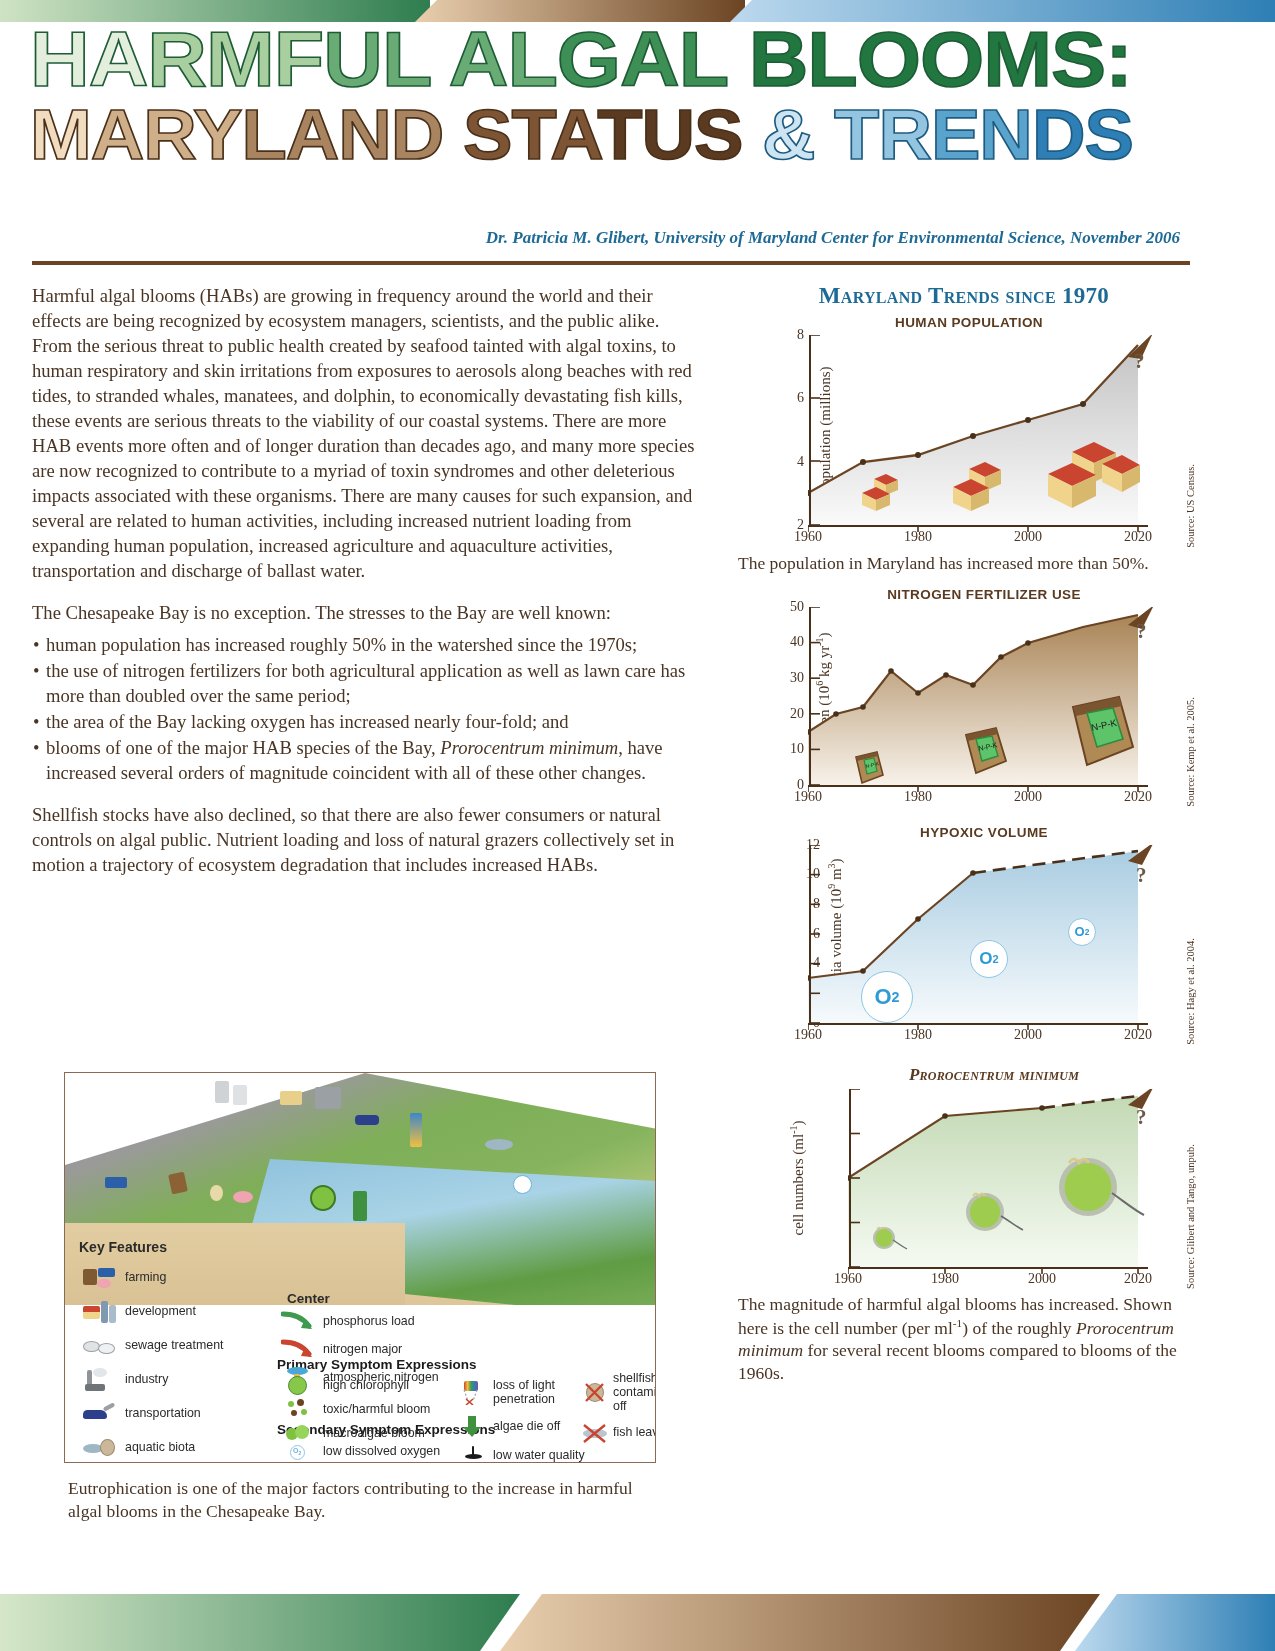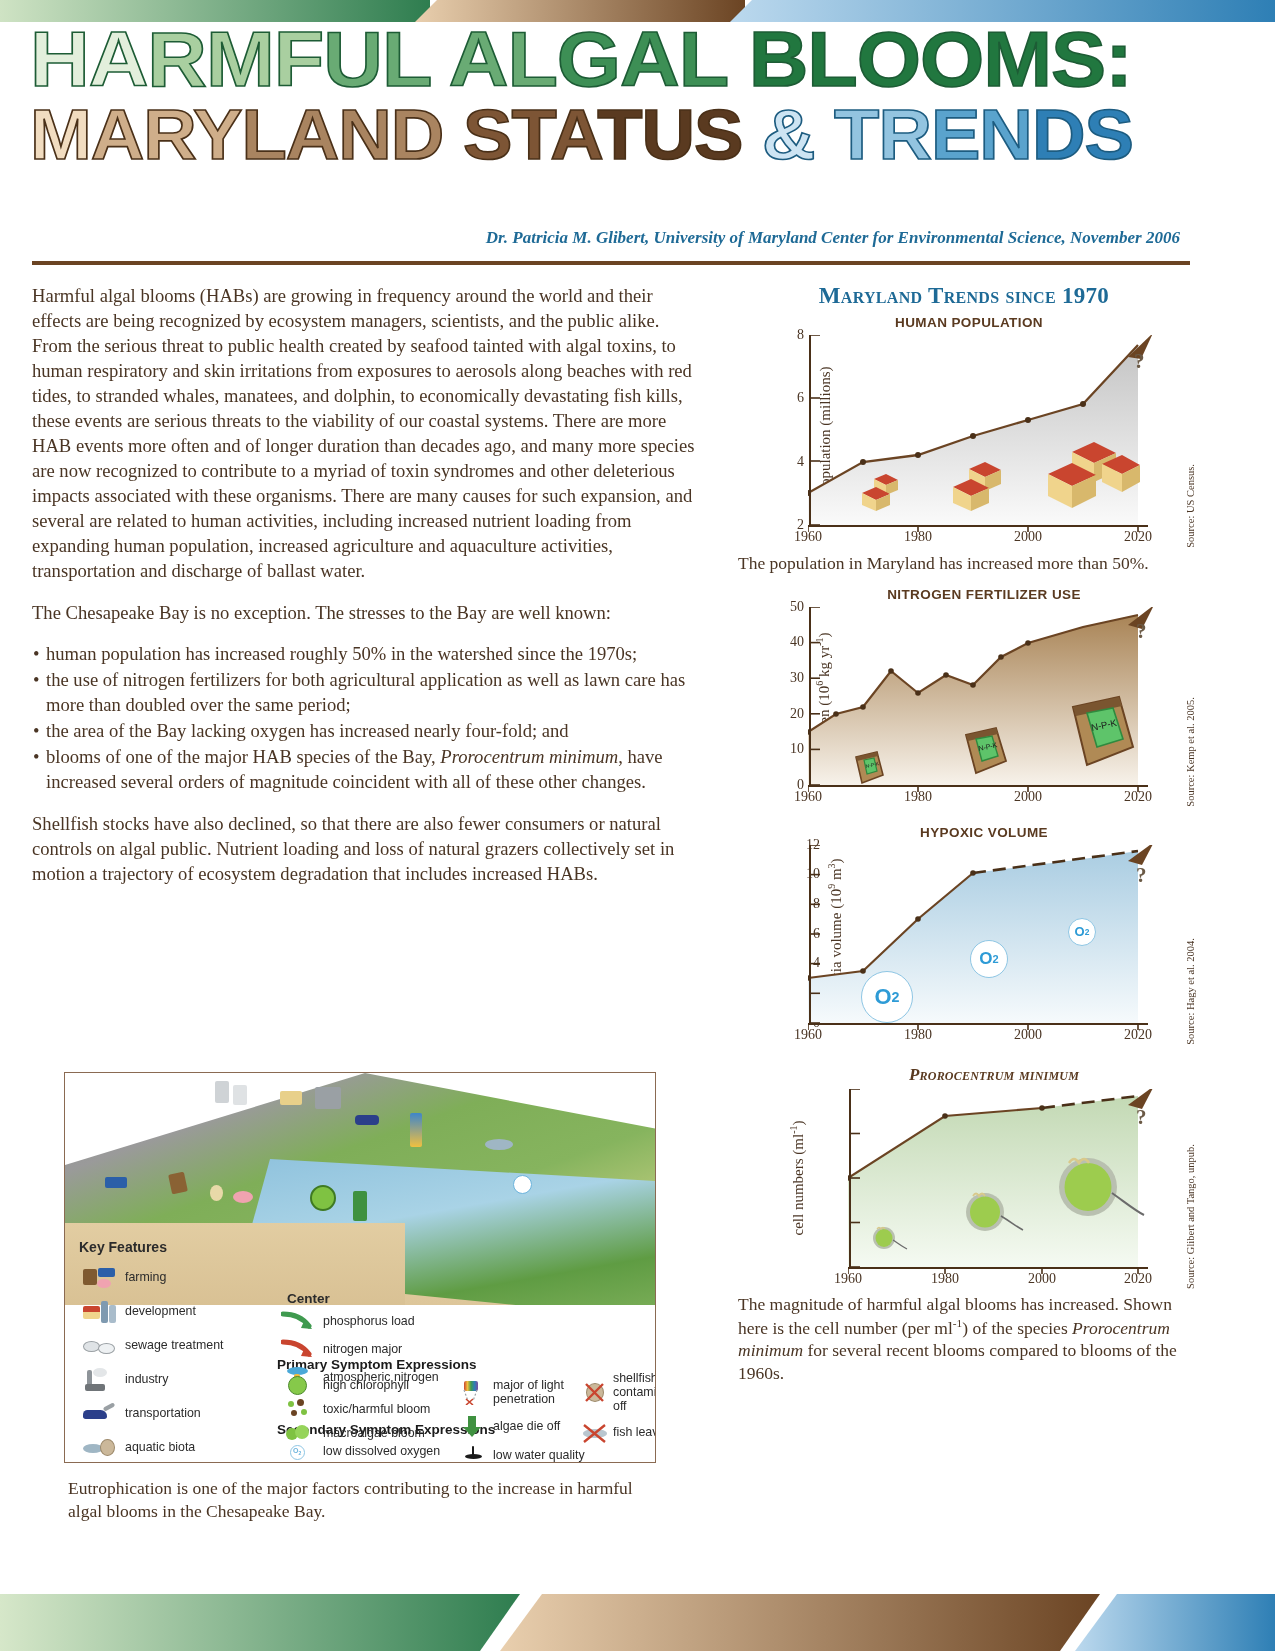--- a/index.html
+++ b/index.html
@@ -173,21 +173,21 @@
   <div class="title-line t2">
     <span class="n1">M</span><span class="n2">A</span><span class="n2">R</span><span class="n2">Y</span><span class="n3">L</span><span class="n3">A</span><span class="n3">N</span><span class="n3">D</span><span class="n3"> </span><span class="n4">S</span><span class="n4">T</span><span class="n4">A</span><span class="n5">T</span><span class="n5">U</span><span class="n5">S</span><span class="n5"> </span><span class="b1 bl">&amp;</span><span class="b1 bl"> </span><span class="b2 bl">T</span><span class="b2 bl">R</span><span class="b3 bl">E</span><span class="b3 bl">N</span><span class="b4 bl">D</span><span class="b4 bl">S</span>
   </div>
 </div>
 
 <div class="byline">Dr. Patricia M. Glibert, University of Maryland Center for Environmental Science, November 2006</div>
 <div class="rule"></div>
 
 <div class="left-col">
   <p>Harmful algal blooms (HABs) are growing in frequency around the world and their effects are being recognized by ecosystem managers, scientists, and the public alike. From the serious threat to public health created by seafood tainted with algal toxins, to human respiratory and skin irritations from exposures to aerosols along beaches with red tides, to stranded whales, manatees, and dolphin, to economically devastating fish kills, these events are serious threats to the viability of our coastal systems. There are more HAB events more often and of longer duration than decades ago, and many more species are now recognized to contribute to a myriad of toxin syndromes and other deleterious impacts associated with these organisms. There are many causes for such expansion, and several are related to human activities, including increased nutrient loading from expanding human population, increased agriculture and aquaculture activities, transportation and discharge of ballast water.</p>
-  <p style="margin-bottom:16px">The Chesapeake Bay is no exception. The stresses to the Bay are well known:</p>
+  <p style="margin-bottom:7px">The Chesapeake Bay is no exception. The stresses to the Bay are well known:</p>
   <ul>
     <li>human population has increased roughly 50% in the watershed since the 1970s;</li>
     <li>the use of nitrogen fertilizers for both agricultural application as well as lawn care has more than doubled over the same period;</li>
     <li>the area of the Bay lacking oxygen has increased nearly four-fold; and</li>
     <li><span>blooms of one of the major HAB species of the Bay, </span><em>Prorocentrum minimum</em><span>, have increased several orders of magnitude coincident with all of these other changes.</span></li>
   </ul>
   <p style="margin-top:17px">Shellfish stocks have also declined, so that there are also fewer consumers or natural controls on algal public. Nutrient loading and loss of natural grazers collectively set in motion a trajectory of ecosystem degradation that includes increased HABs.</p>
 </div>
 
 <div class="diagram">
@@ -322,21 +322,21 @@
   </div>
 
   <div class="leg colC" style="top:300px;width:128px;height:40px">
     <span class="ic" style="left:8px">
       <span class="sq" style="left:3px;top:0px;width:14px;height:10px;background:linear-gradient(90deg,#c9452f,#f0c040,#3f9a4f,#2e7fb5,#7a4fa0)"></span>
       <svg style="position:absolute;left:0;top:9px" width="24" height="15" viewBox="0 0 24 15">
           <path d="M3 0 L7 11 M16 0 L12 11" stroke="#9aa0a4" stroke-width="1.2" stroke-dasharray="2 2"></path>
           <path d="M5 9 L12 15 M12 9 L5 15" stroke="#c9452f" stroke-width="1.6"></path>
         </svg>
     </span>
-    <span class="lbl two" style="left:40px">major of light penetration</span>
+    <span class="lbl two" style="left:40px">loss of light penetration</span>
   </div>
   <div class="leg colC" style="top:340px;width:128px;height:28px">
     <span class="ic" style="left:8px">
       <svg width="24" height="24" viewBox="0 0 24 24">
           <path d="M7 1 L15 1 L15 12 L20 12 L11 22 L2 12 L7 12 Z" fill="#3f9140"></path>
         </svg>
     </span>
     <span class="lbl" style="left:40px">algae die off</span>
   </div>
   <div class="leg colC" style="top:370px;width:128px;height:26px">
@@ -642,21 +642,21 @@
       <div class="xtick" style="left:194px">2000</div>
       <div class="xtick" style="left:290px">2020</div>
     </div>
     <svg style="position:absolute;left:110px;top:204px" width="312" height="8">
       <path d="M0 1 L300 1" stroke="#4a3018" stroke-width="2"></path>
       <path d="M0 1 L0 7 M97 1 L97 7 M194 1 L194 7 M290 1 L290 7" stroke="#4a3018" stroke-width="1.6"></path>
     </svg>
     <div class="src" style="bottom:22px;right:-6px">Source: Glibert and Tango, unpub.</div>
   </div>
   <div class="chart-caption" style="margin-top:-18px">
-    <span>The magnitude of harmful algal blooms has increased. Shown here is the cell number (per ml</span><sup style="font-size:.65em">-1</sup><span>) of the species </span><em>Prorocentrum minimum</em><span> for several recent blooms compared to blooms of the 1960s.</span>
+    <span>The magnitude of harmful algal blooms has increased. Shown here is the cell number (per ml</span><sup style="font-size:.65em">-1</sup><span>) of the roughly </span><em>Prorocentrum minimum</em><span> for several recent blooms compared to blooms of the 1960s.</span>
   </div>
 </div>
 
 <div class="banner bottom">
   <div class="bbot-wrap">
     <div class="bseg bbot-green"></div>
     <div class="bseg bbot-tan"></div>
     <div class="bseg bbot-blue"></div>
   </div>
 </div>

